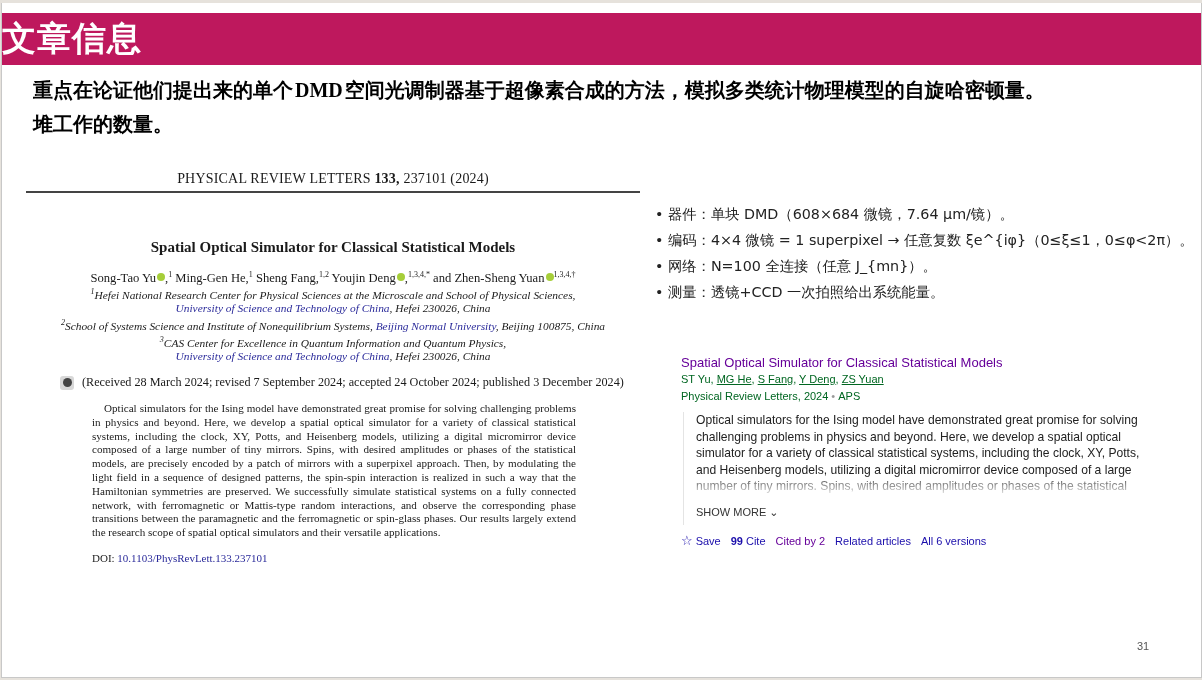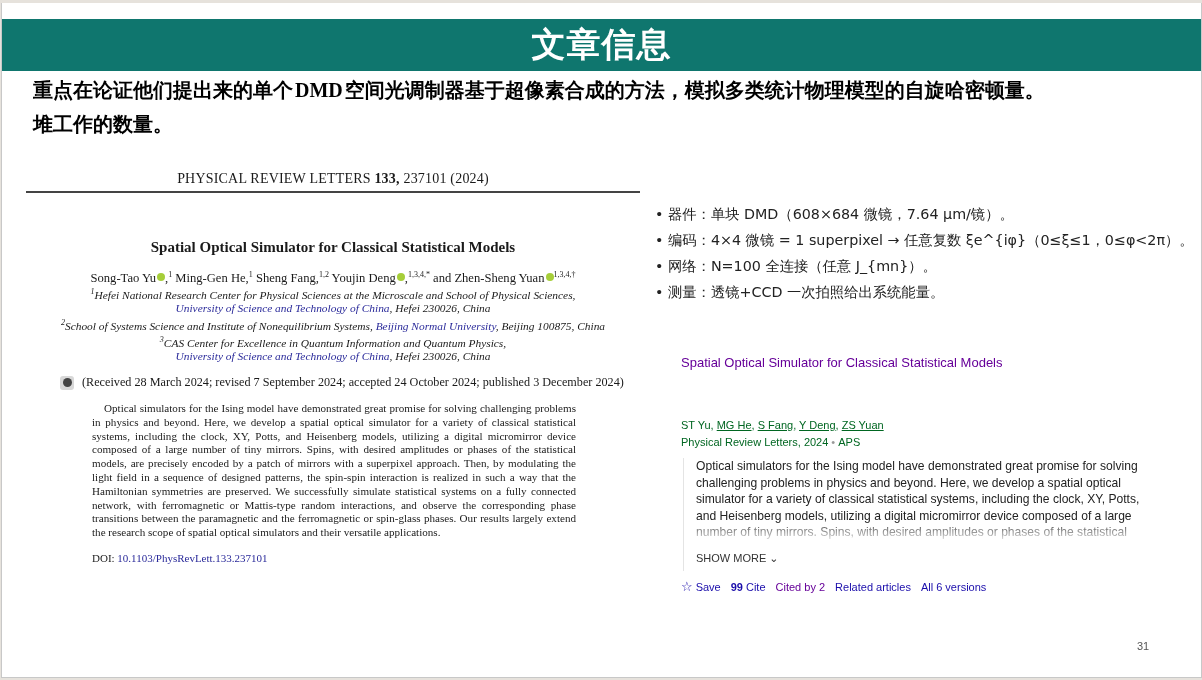--- a/index.html
+++ b/index.html
@@ -8,23 +8,23 @@
     background: #e6e2dc;
     font-family: "Liberation Sans", sans-serif;
   }
   .slide {
     position: absolute; left: 1px; top: 3px; width: 1199px; height: 674px;
     background: #ffffff;
     border-left: 1px solid #c8c8c8; border-right: 1px solid #c8c8c8;
     border-bottom: 1px solid #c8c8c8;
   }
   .title-bar {
-    position: absolute; left: 0; top: 16px; width: 100%; height: 52px;
-    background: #0f766e;
-    display: flex; align-items: center; justify-content: center;
+    position: absolute; left: 0; top: 10px; width: 100%; height: 52px;
+    background: #be185d;
+    display: flex; align-items: center; 
   }
   .title-bar .title {
     color: #ffffff; font-weight: bold; font-size: 34px; letter-spacing: 1px;
     font-family: "DejaVu Sans", sans-serif;
   }
   .summary {
     position: absolute; left: 31px; top: 70px; width: 1160px;
     font-family: "DejaVu Sans", sans-serif; font-weight: bold;
     font-size: 20px; line-height: 34px; color: #000;
   }
@@ -74,21 +74,21 @@
     position: absolute; left: 653px; top: 198px; width: 545px;
     list-style: none; margin: 0; padding: 0;
     font-family: "DejaVu Sans", sans-serif; font-size: 14.3px; color: #222;
   }
   .bullets li { height: 26px; line-height: 26px; white-space: nowrap; }
   .bullets li::before { content: "• "; }
 
   
   .scholar { position: absolute; left: 679px; top: 351px; width: 480px; font-family: "Liberation Sans", sans-serif; }
   .s-title { color: #660099; font-size: 13px; line-height: 17px; }
-  .s-authors { color: #006621; font-size: 11px; line-height: 17px; margin-top: 46px; }
+  .s-authors { color: #006621; font-size: 11px; line-height: 17px; }
   .s-authors .u { text-decoration: underline; }
   .s-venue { color: #006621; font-size: 11px; line-height: 16px; }
   .s-venue .dot { color: #999; margin: 0 3px; }
   .s-abstract-wrap {
     margin-top: 8px; border-left: 1px solid #e4e4e4; padding-left: 12px; margin-left: 2px;
   }
   .s-abstract {
     font-size: 12.1px; line-height: 16.5px; color: #222; height: 82px; overflow: hidden; position: relative;
   }
   .s-abstract::after {

